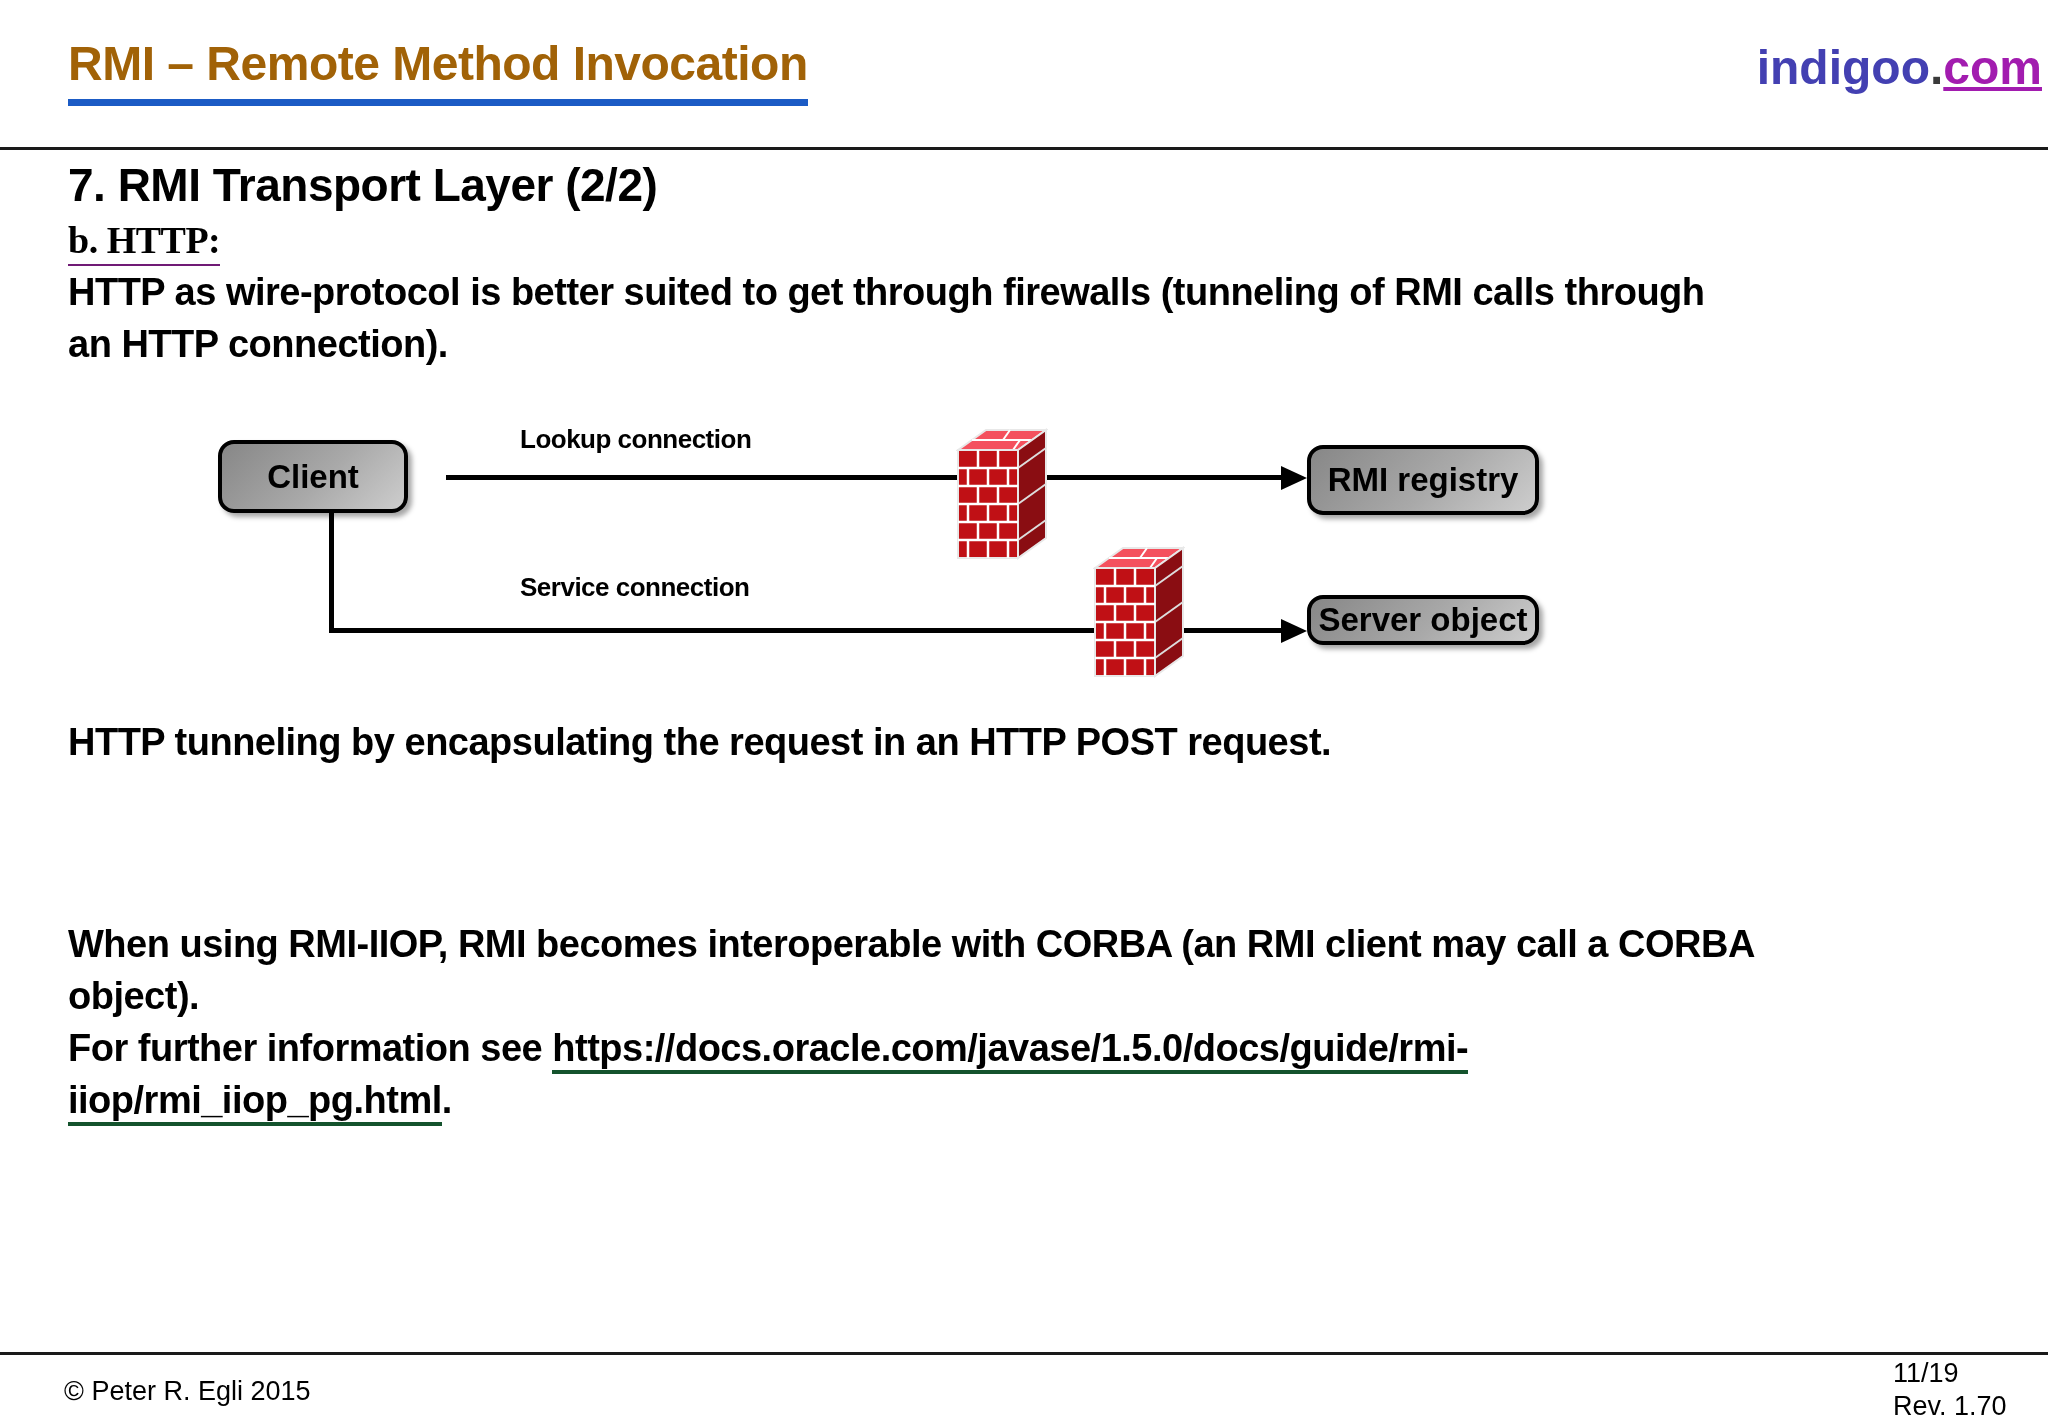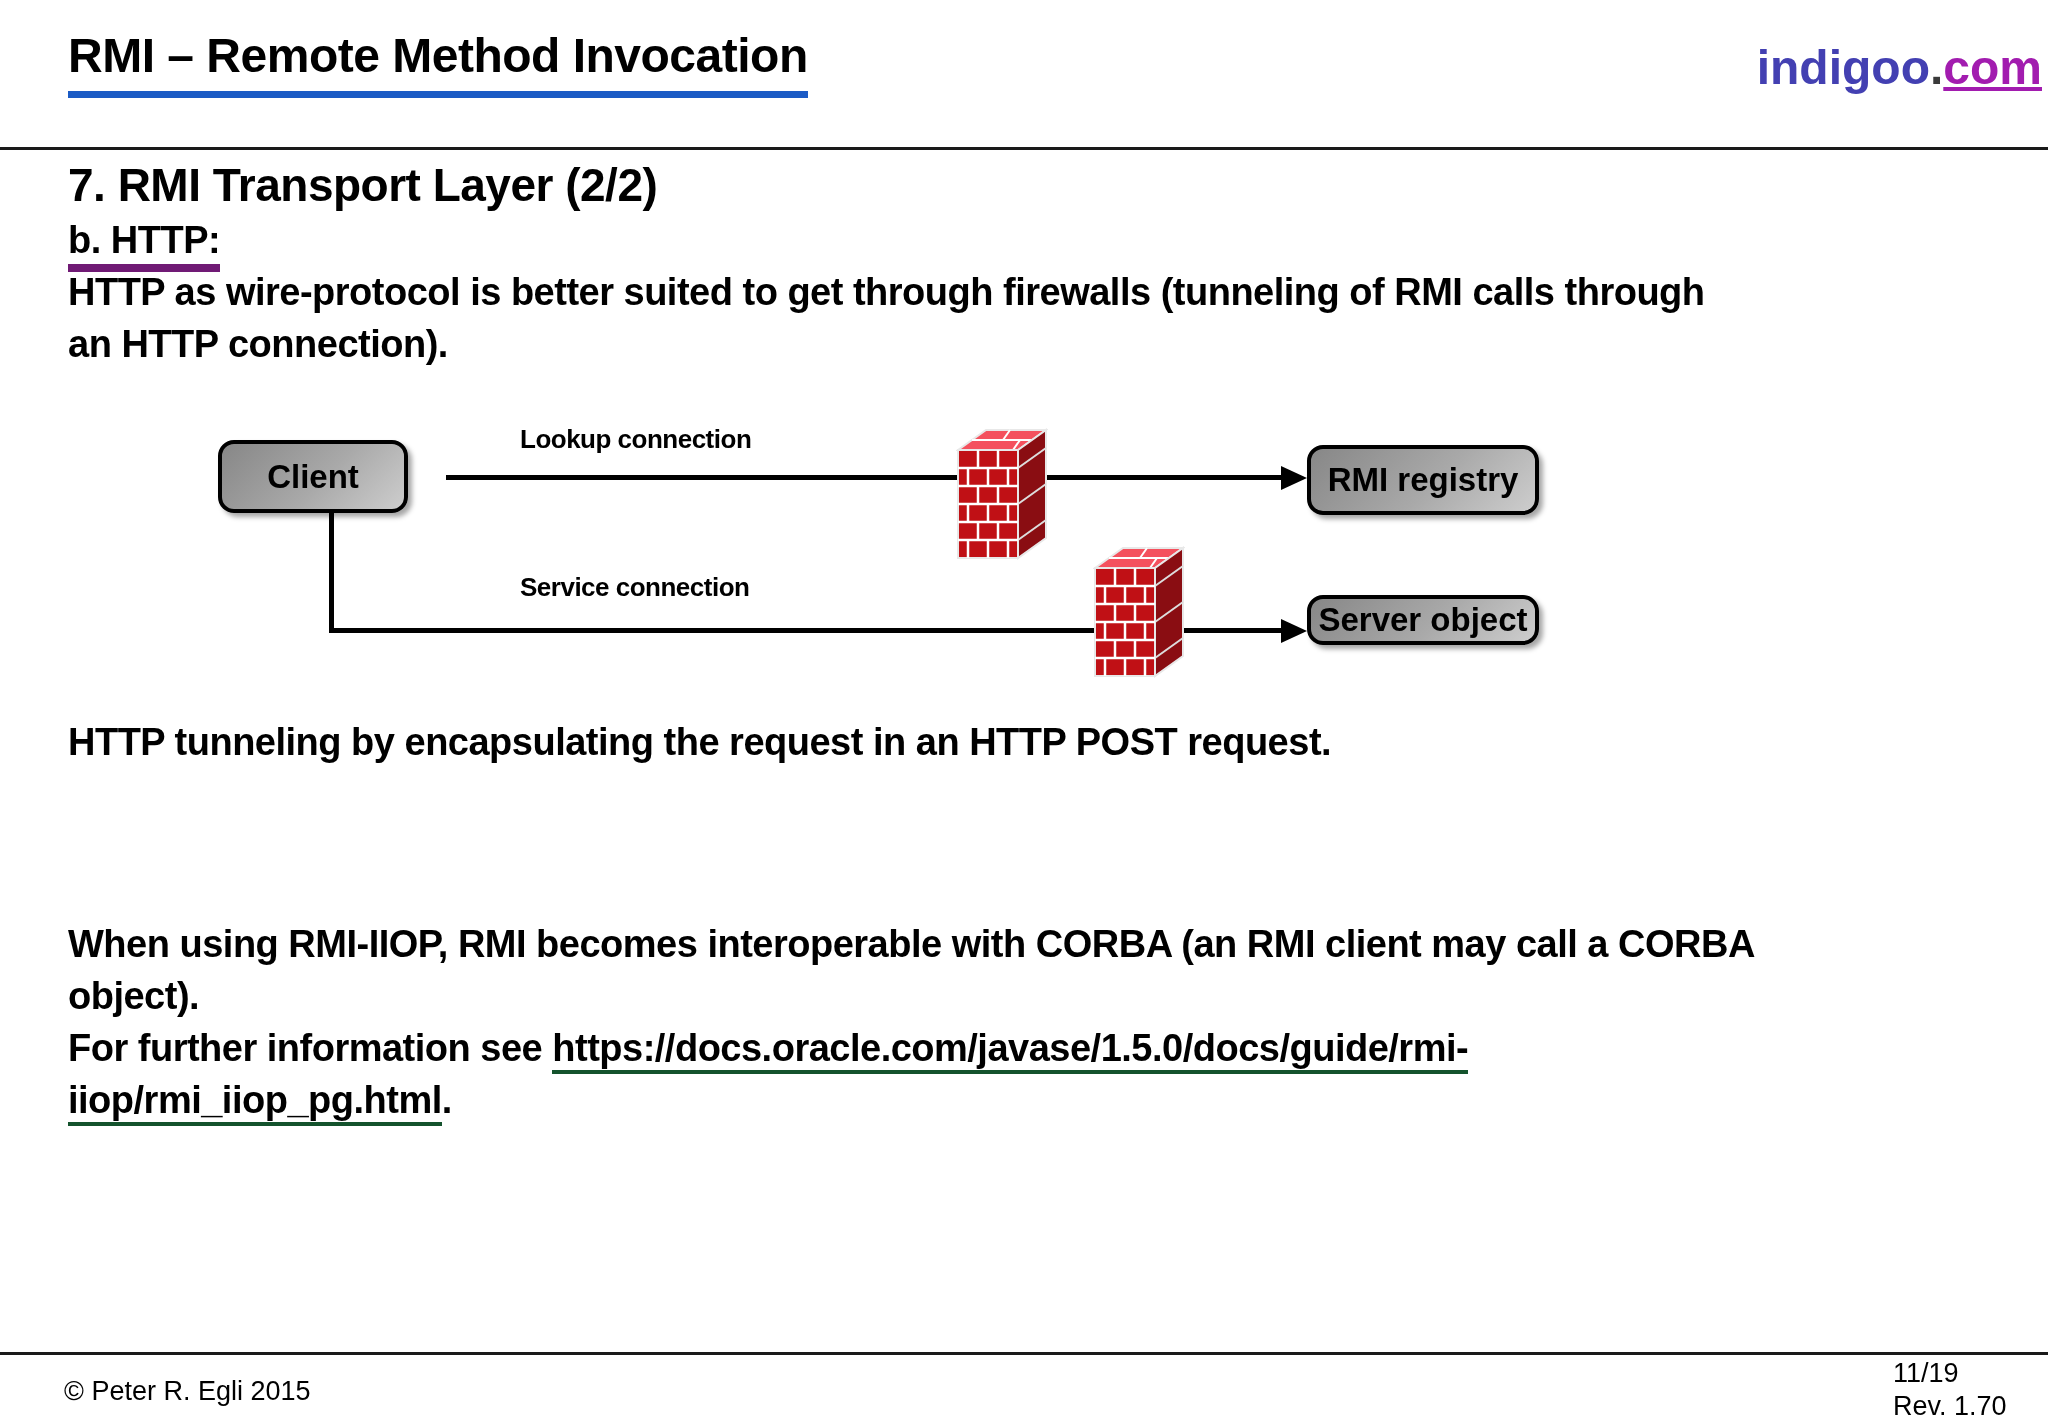--- a/index.html
+++ b/index.html
@@ -9,25 +9,25 @@
     height: 1418px;
     background: #ffffff;
     font-family: "Liberation Sans", sans-serif;
     color: #000;
     overflow: hidden;
   }
 
   
   .title {
     position: absolute;
-    left: 68px; top: 28px;
+    left: 68px; top: 36px;
     font-size: 48px;
     font-weight: bold;
     letter-spacing: -0.5px;
-    color: #000000;
+    color: #a16207;
     padding-bottom: 8px;
     border-bottom: 7px solid #1B5BC5;
     display: inline-block;
     white-space: nowrap;
   }
   .logo {
     position: absolute;
     right: 6px; top: 40px;
     font-size: 48px;
     font-weight: bold;
@@ -59,22 +59,23 @@
     font-weight: bold;
     letter-spacing: -0.5px;
     line-height: 52px;
     white-space: nowrap;
   }
   .sec-b   { top: 214px; }
   .para1   { top: 266px; }
   .para2   { top: 716px; }
   .sec-c   { top: 918px; }
   .u-head {
-    border-bottom: 8px solid #701a75;
+    border-bottom: 2px solid #701a75;
     padding-bottom: 3px;
+    font-family: Liberation Serif, serif;
   }
   .u-link {
     border-bottom: 4px solid #14532d;
     padding-bottom: 1px;
   }
 
   
   .diagram { position: absolute; left: 0; top: 420px; width: 2048px; height: 280px; }
   .node {
     position: absolute;

